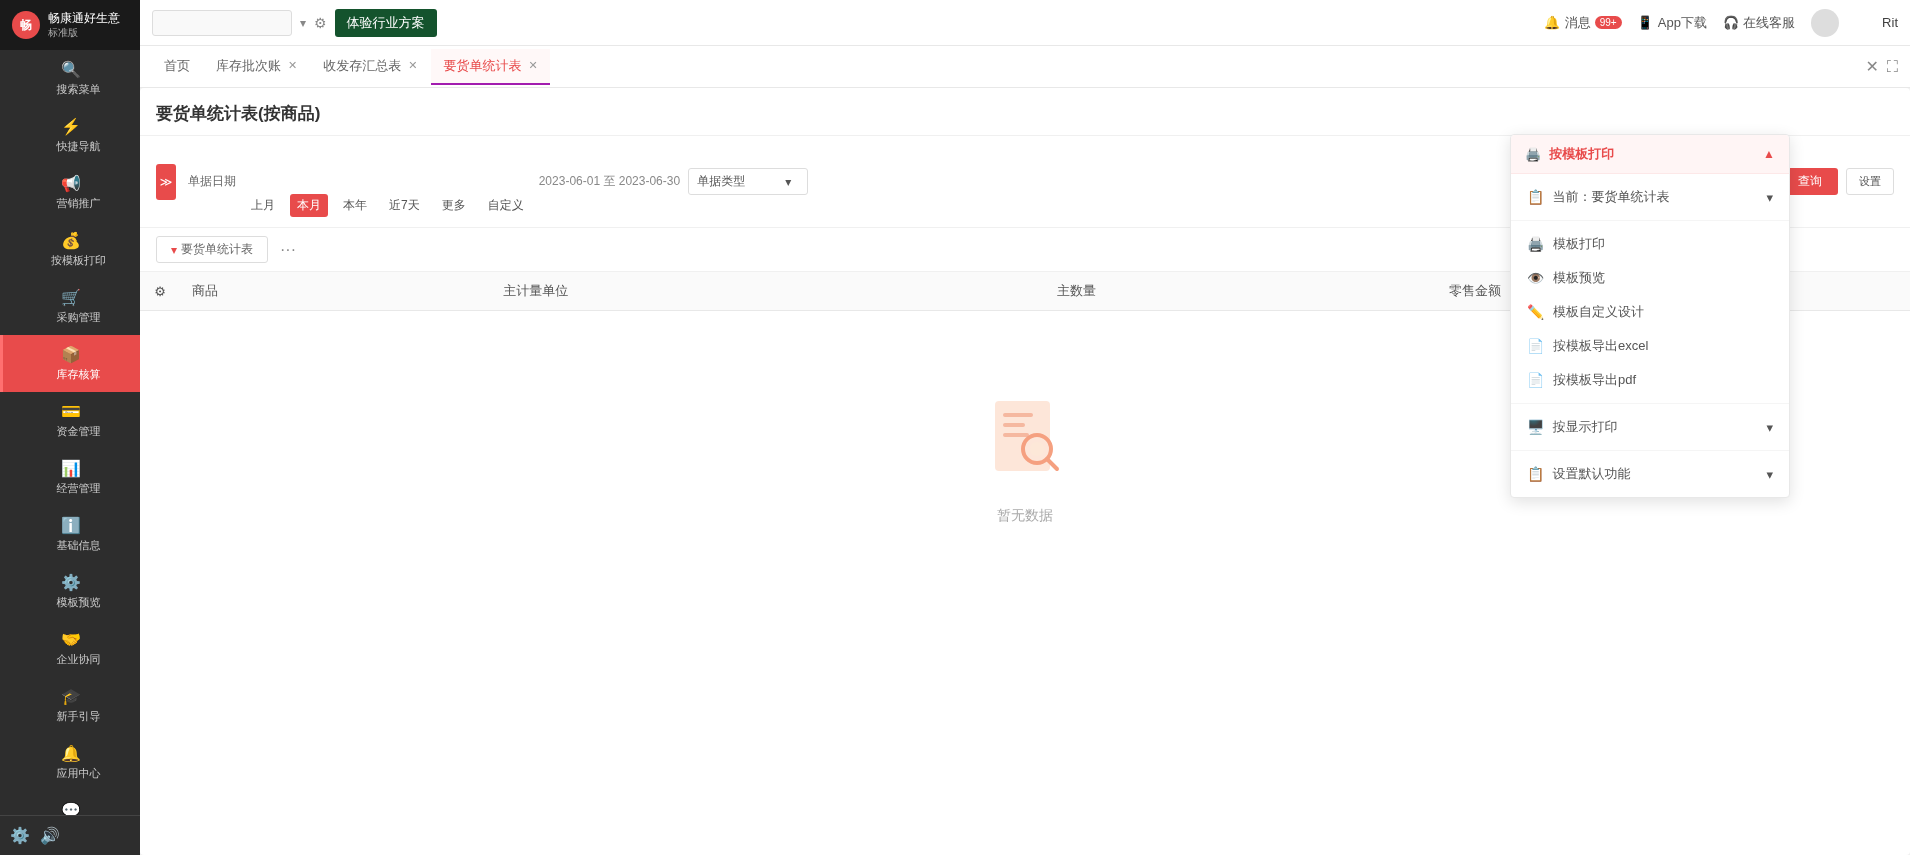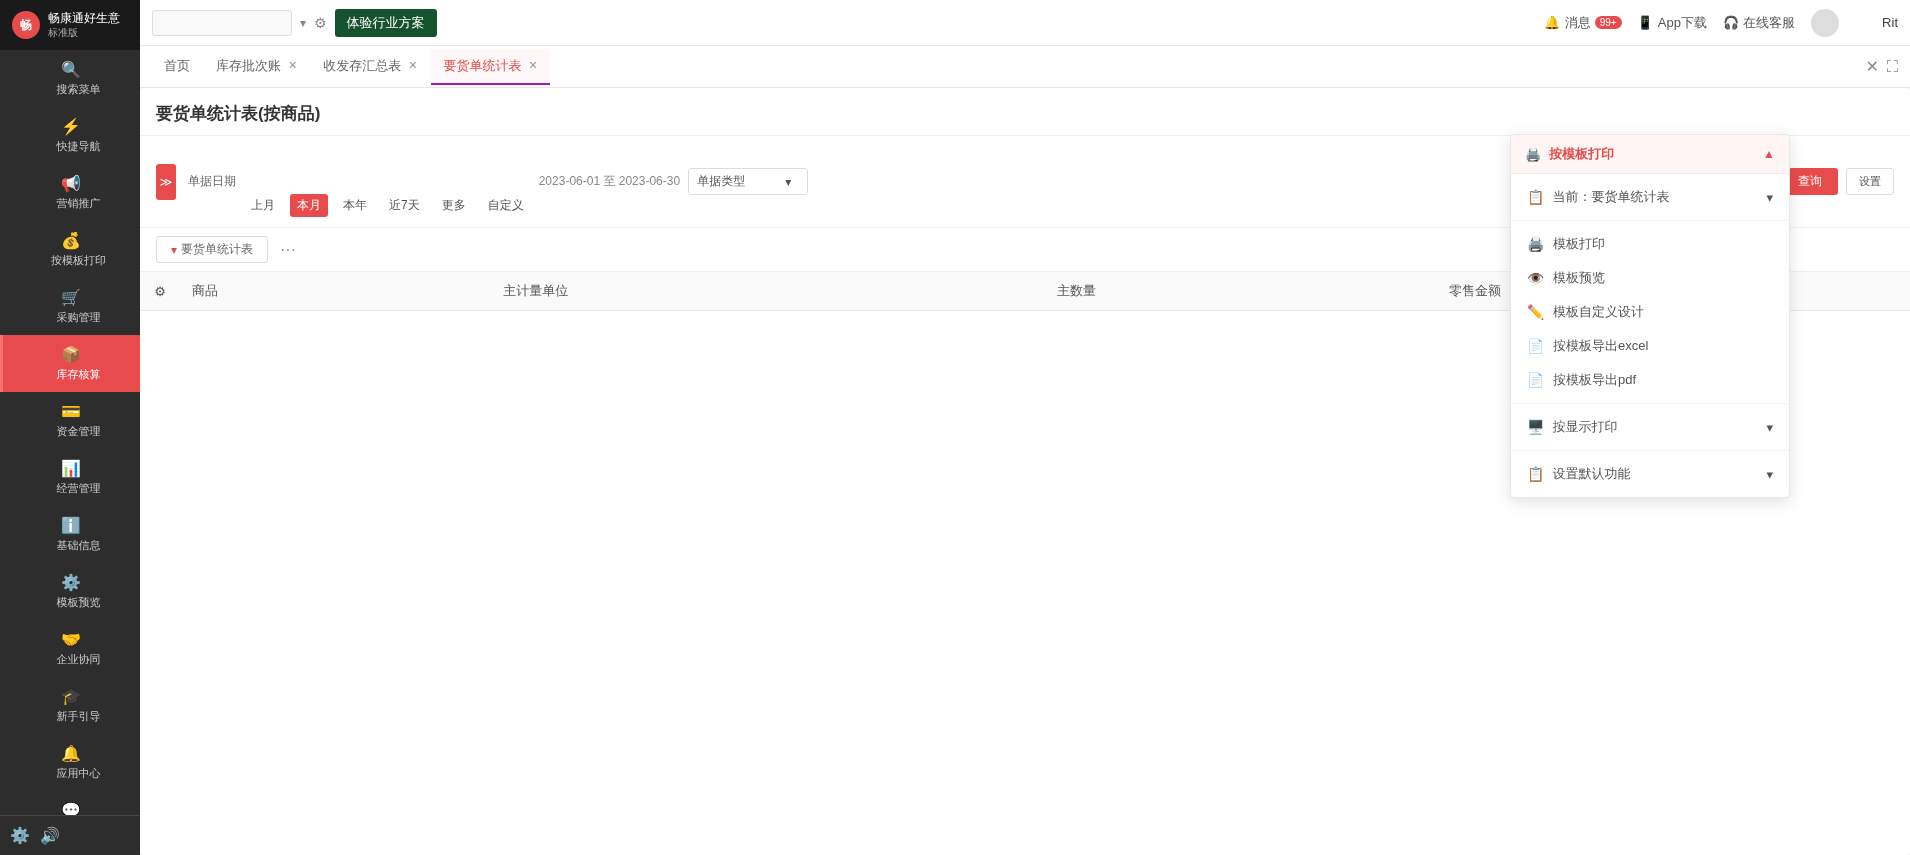--- a/index.html
+++ b/index.html
@@ -475,20 +475,37 @@
               <th>商品</th>
               <th>主计量单位</th>
               <th>主数量</th>
               <th>零售金额</th>
             </tr>
           </thead>
           <tbody>
           </tbody>
         </table>
 
+        <div class="empty-state">
+          <div class="empty-icon">
+            <svg width="100" height="100" viewBox="0 0 100 100">
+
+              <rect x="20" y="10" width="55" height="70" rx="4" fill="#fde0d0" opacity="0.8"></rect>
+              <rect x="28" y="22" width="30" height="4" rx="2" fill="#f5b8a0"></rect>
+              <rect x="28" y="32" width="22" height="4" rx="2" fill="#f5b8a0"></rect>
+              <rect x="28" y="42" width="26" height="4" rx="2" fill="#f5b8a0"></rect>
+
+              <circle cx="62" cy="58" r="14" fill="none" stroke="#f5a080" stroke-width="4"></circle>
+              <line x1="72" y1="68" x2="82" y2="78" stroke="#f5a080" stroke-width="4" stroke-linecap="round"></line>
+
+              <circle cx="62" cy="58" r="7" fill="#fde8d8"></circle>
+            </svg>
+          </div>
+          <span class="empty-text">暂无数据</span>
+        </div>
       </div>
     </div>
 
     <div class="dropdown-overlay">
       <div class="dropdown-header">
         <div class="dropdown-header-left">
           <span>🖨️</span>
           <span>按模板打印</span>
         </div>
         <span class="dropdown-header-arrow">▲</span>

